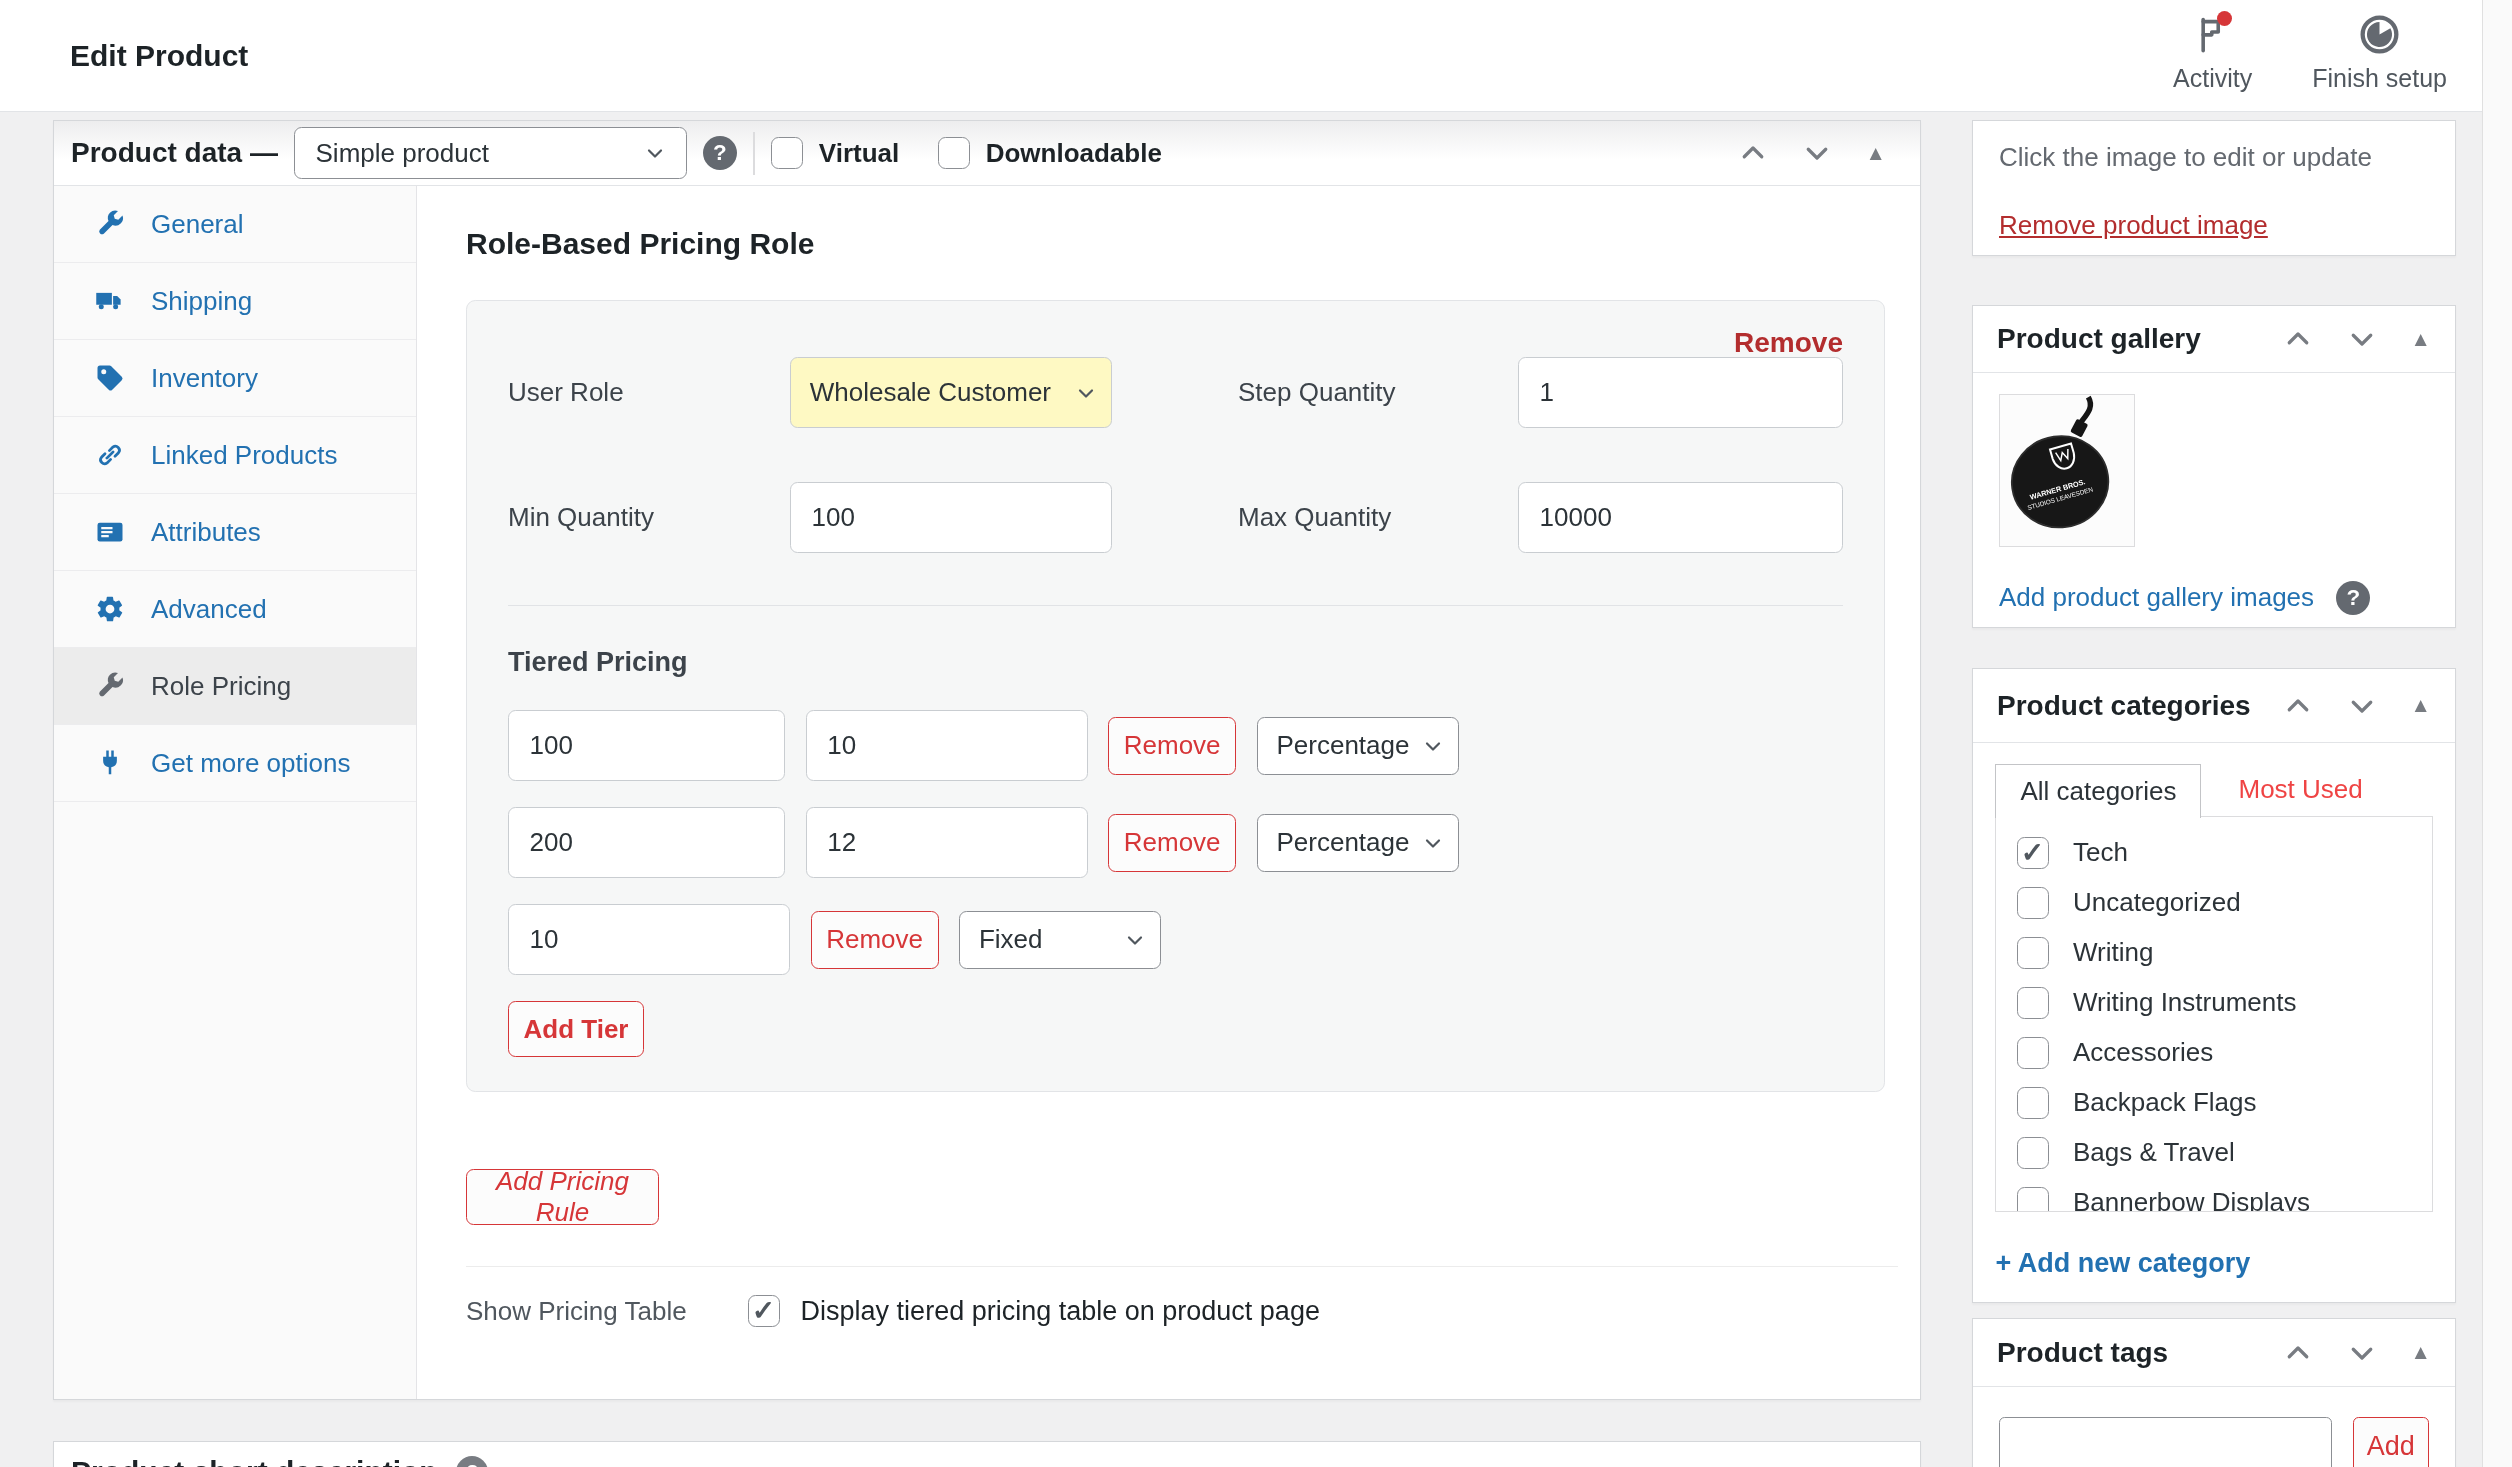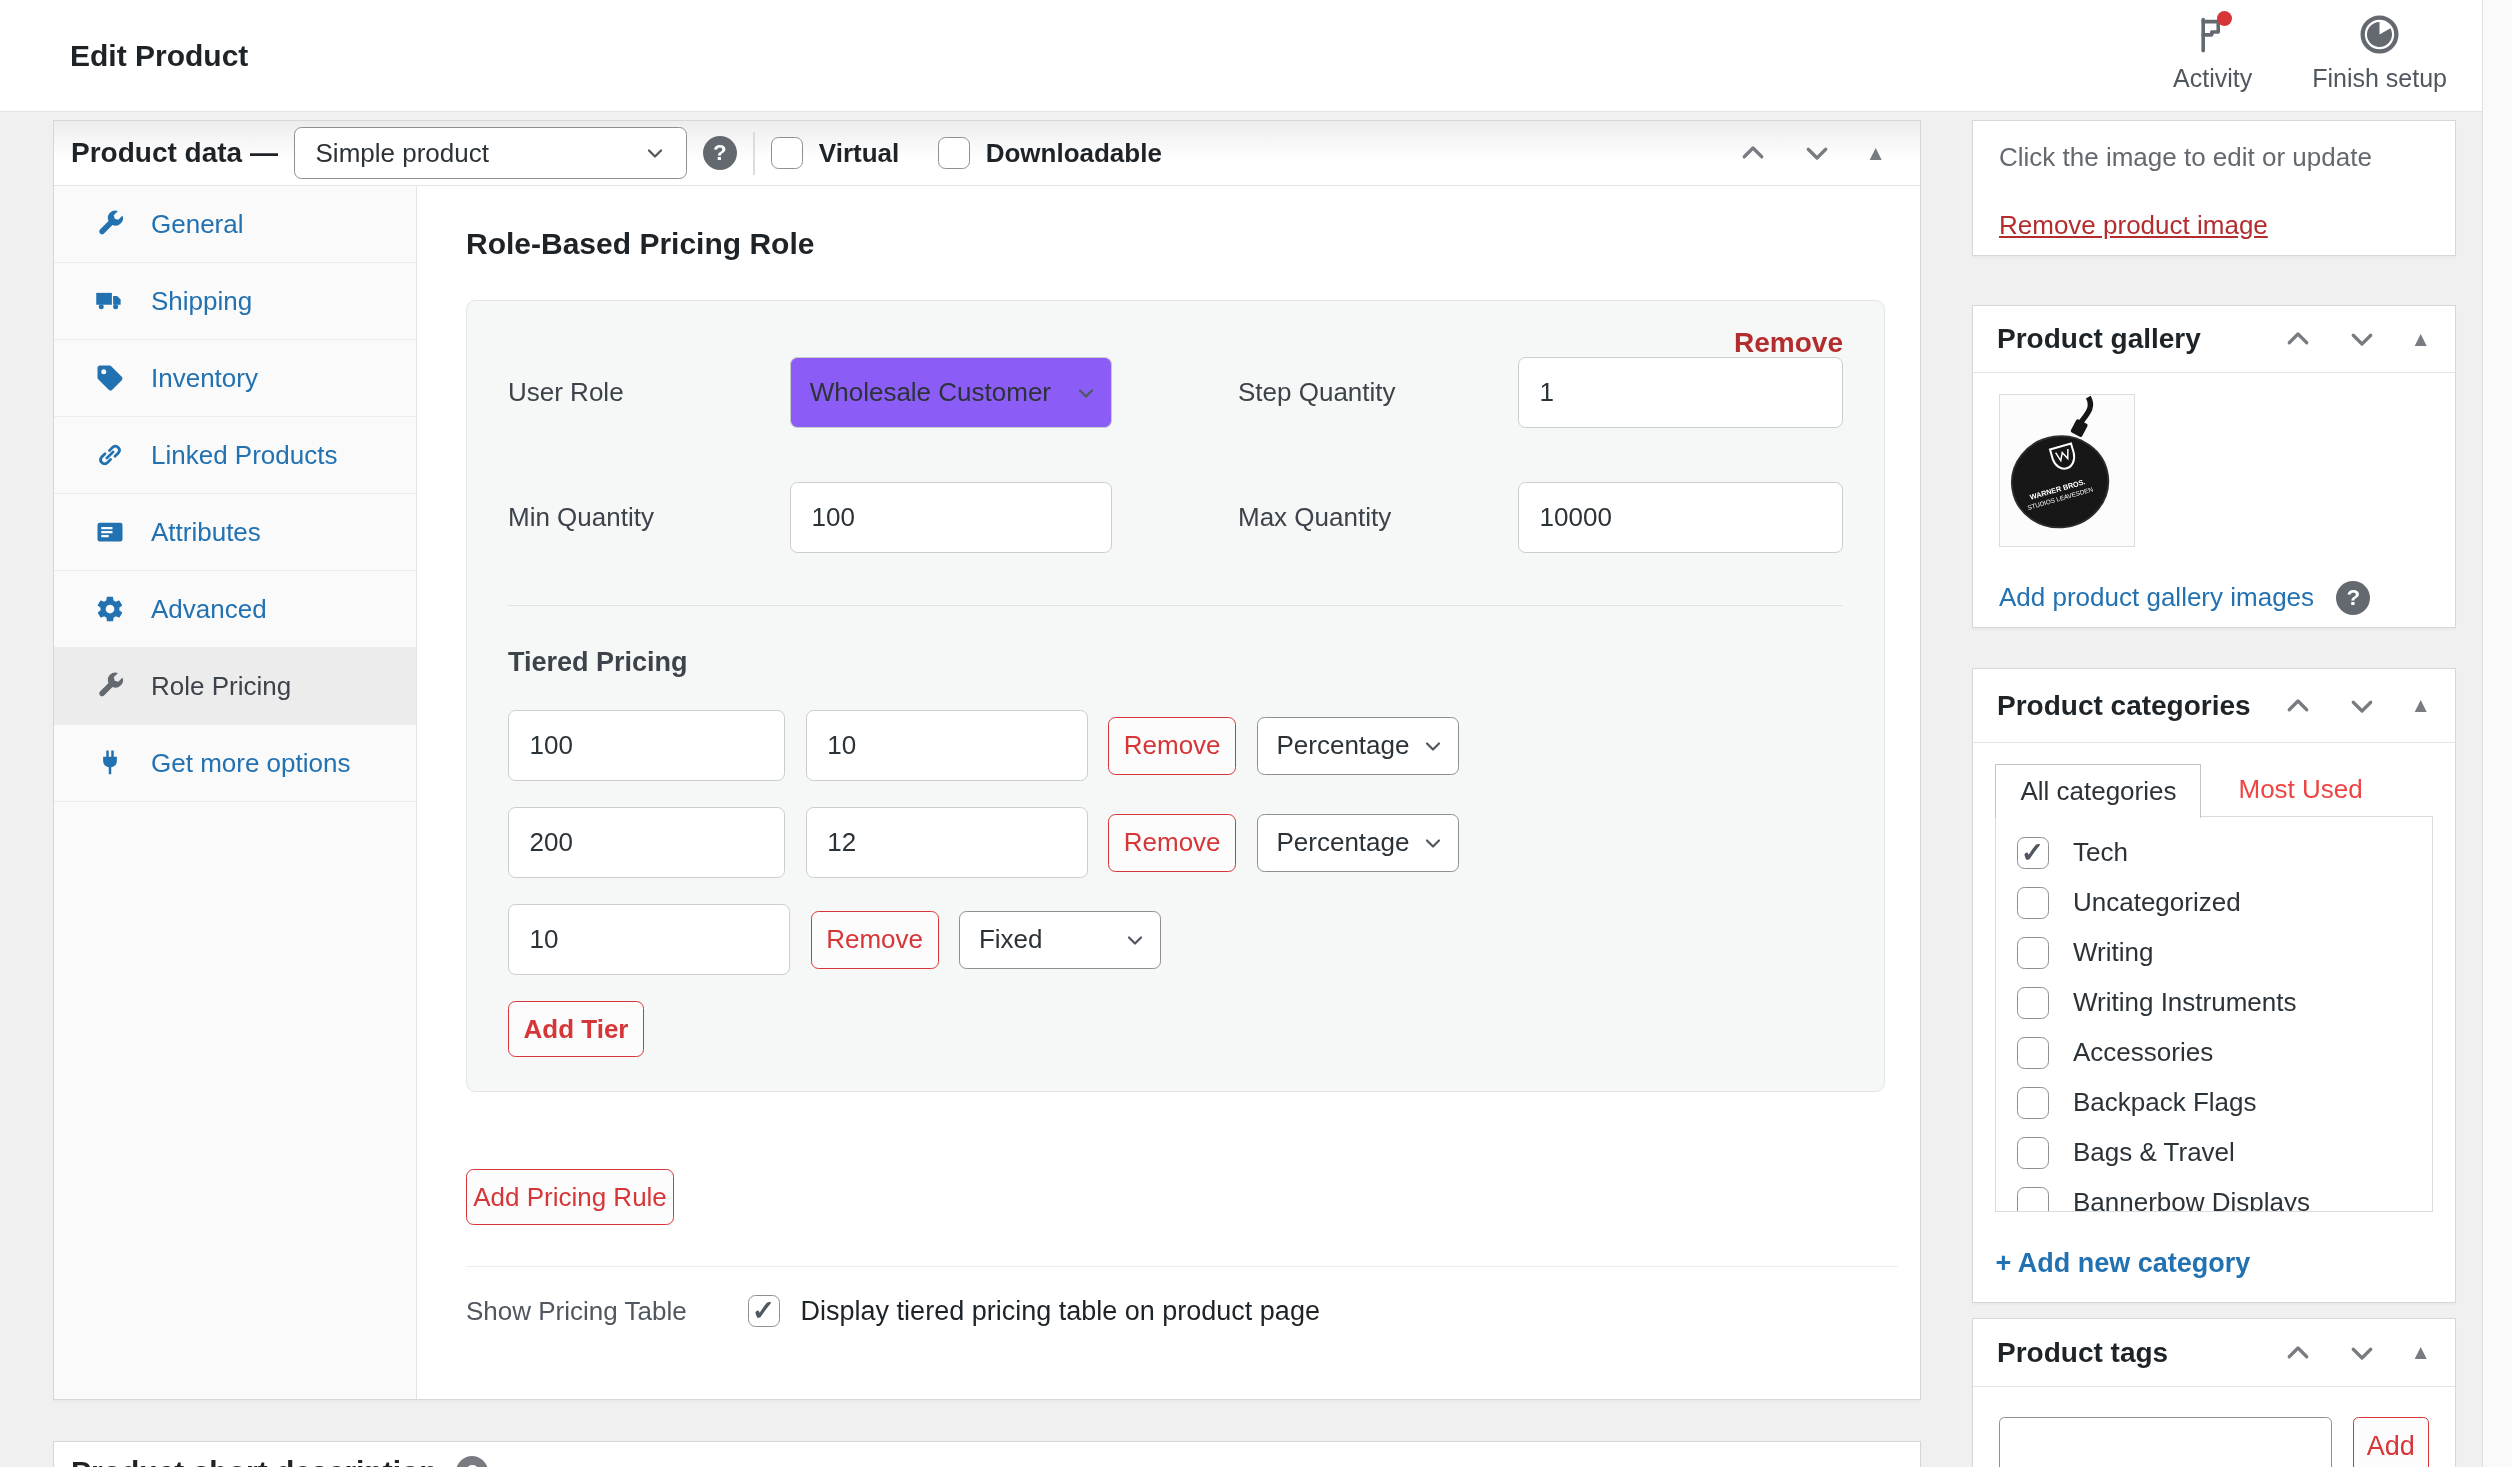--- a/index.html
+++ b/index.html
@@ -105,21 +105,21 @@
   }
   .rule-grid { margin-top: 26px; display: grid; grid-template-columns: 282px 322px 126px 280px 325px; row-gap: 54px; align-items: center; }
   .f-label { font-size: 26px; color: #3c434a; }
   .f-input {
     height: 71px; width: 100%; background: #fff;
     border: 1.9px solid #c9cdd1; border-radius: 7.5px;
     font-size: 26px; color: #2c3338; padding: 0 20.6px;
     font-family: "Liberation Sans", sans-serif;
   }
   .f-select {
-    height: 71px; background: #8b5cf6; border: 1.9px solid #c9cdd1; border-radius: 7.5px;
+    height: 71px; background: #fef9c3; border: 1.9px solid #c9cdd1; border-radius: 7.5px;
     display: flex; align-items: center; justify-content: space-between;
     padding: 0 13px 0 18.7px; font-size: 26px; color: #2c3338; cursor: pointer; text-align: right;
   }
   .card-div { border: none; border-top: 1.9px solid #e1e3e6; margin-top: 52px; }
   .tier-heading { margin-top: 41px; font-size: 27px; font-weight: bold; color: #3c434a; }
   .tier-rows { margin-top: 32px; display: flex; flex-direction: column; gap: 26px; }
   .tier-row { display: flex; align-items: center; gap: 20.6px; }
   .tier-qty { width: 277px; }
   .tier-amt { width: 282px; }
   .btn-red {
@@ -127,21 +127,21 @@
     color: #d63638; font-size: 26px; font-family: "Liberation Sans", sans-serif;
     display: inline-flex; align-items: center; justify-content: center; cursor: pointer;
   }
   .tier-remove { width: 128px; height: 58px; }
   .tier-type {
     width: 202px; height: 58px; background: #fff; border: 1.9px solid #8c8f94; border-radius: 7.5px;
     display: flex; align-items: center; justify-content: space-between;
     padding: 0 13px 0 18.7px; font-size: 26px; color: #2c3338; cursor: pointer;
   }
   .add-tier { margin-top: 26px; width: 136px; height: 56px; font-weight: bold; }
-  .add-rule { margin-top: 77px; width: 208px; height: 56px; }
+  .add-rule { margin-top: 77px; width: 193px; height: 56px; font-style: italic; }
   .main-div { border: none; border-top: 1.9px solid #ececec; margin-top: 41px; width: 1432px; }
   .show-table-row { margin-top: 28px; display: flex; align-items: center; }
   .show-table-label { width: 282px; font-size: 26px; color: #50575e; }
   .show-table-text { margin-left: 20.6px; font-size: 27px; color: #1d2327; }
 
   
   .rc { left: 1972px; width: 484px; }
   .panel-featured { top: 120px; height: 136px; padding: 20.6px 26px; }
   .featured-hint { font-size: 26px; color: #646970; }
   .link-red { color: #b32d2e; text-decoration: underline; font-size: 26px; cursor: pointer; }

